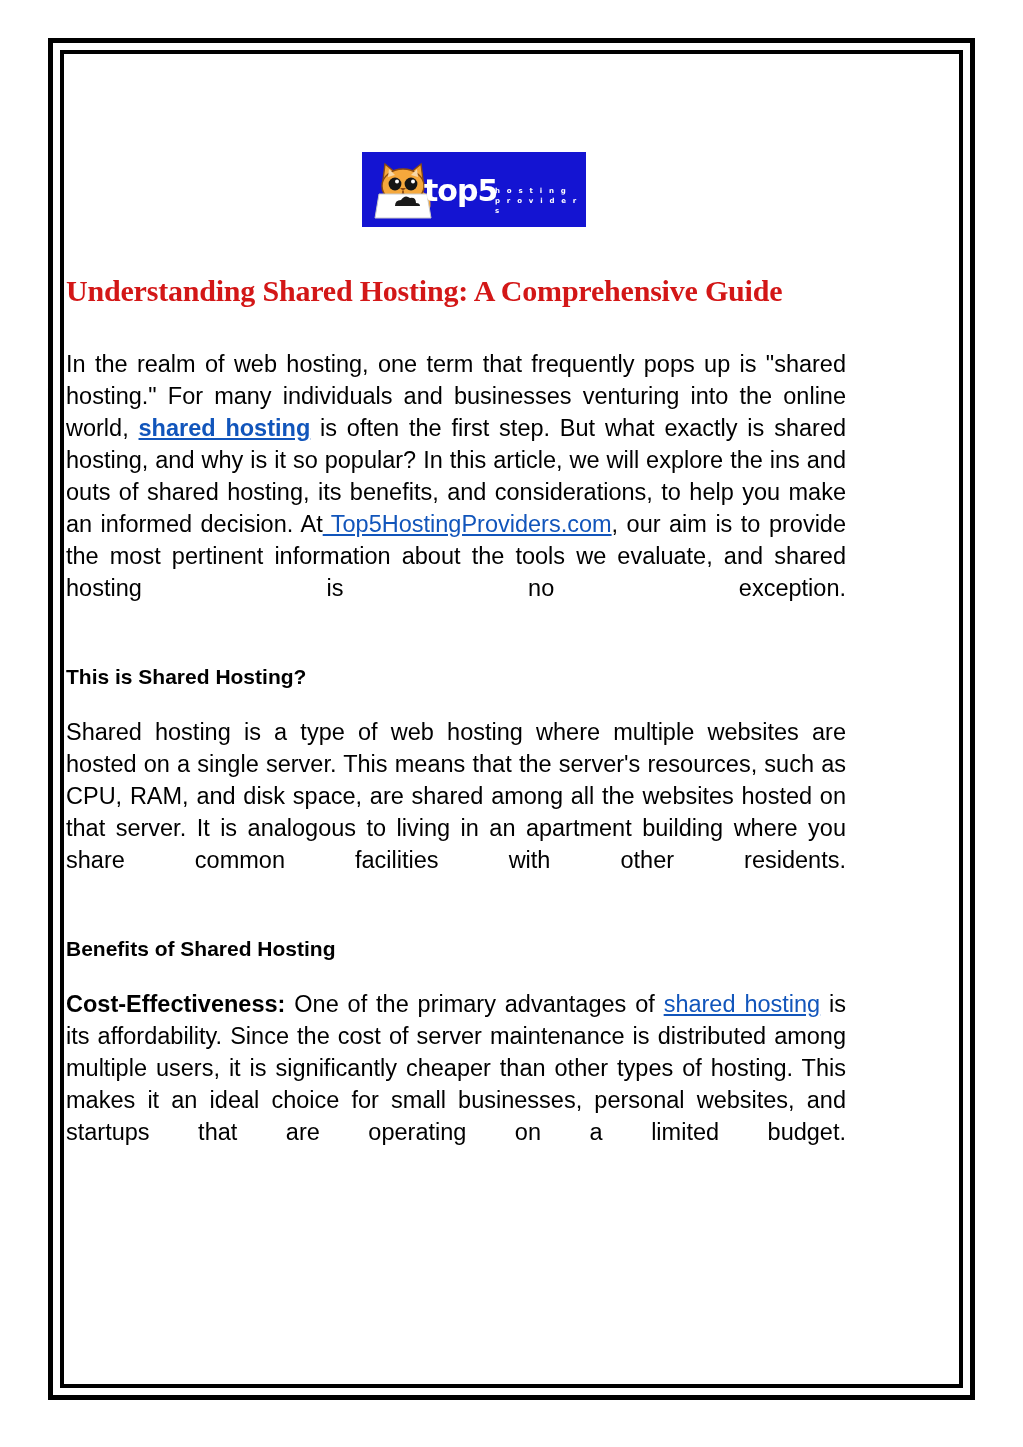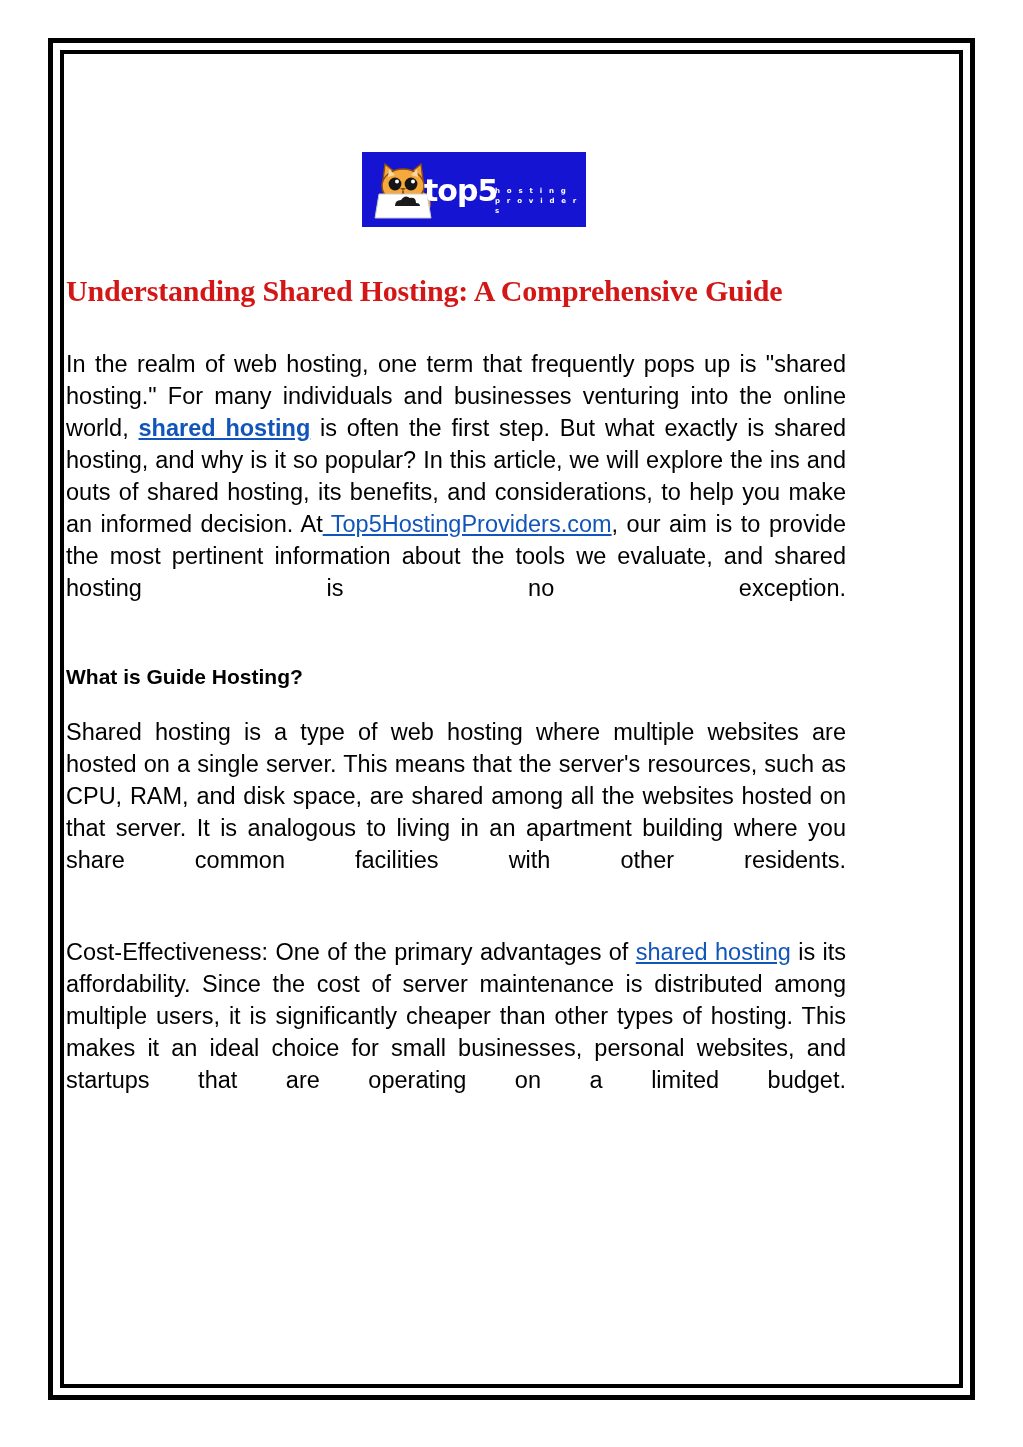--- a/index.html
+++ b/index.html
@@ -127,21 +127,21 @@
     content: "";
     display: inline-block;
     width: 100%;
   }
 
   a.doc-link {
     color: #1155bb;
     text-decoration: underline;
   }
   a.doc-link.bold { font-weight: bold; }
-  strong.lead { font-weight: normal; color: #000000; }
+  strong.lead { font-weight: bold; color: #000000; }
 </style>
 </head>
 <body>
 
 <div class="page-frame">
   <div class="page-frame-inner"></div>
 </div>
 
 <div class="doc">
 
@@ -174,18 +174,19 @@
         <span>h o s t i n g</span>
         <span>p r o v i d e r s</span>
       </div>
     </div>
   </div>
 
   <h1 class="doc-title">Understanding Shared Hosting: A Comprehensive Guide</h1>
 
   <p class="doc-para"><span>In the realm of web hosting, one term that frequently pops up is "shared hosting." For many individuals and businesses venturing into the online world, </span><a class="doc-link bold" href="#">shared hosting</a><span> is often the first step. But what exactly is shared hosting, and why is it so popular? In this article, we will explore the ins and outs of shared hosting, its benefits, and considerations, to help you make an informed decision. At</span><a class="doc-link" href="#"> Top5HostingProviders.com</a><span>, our aim is to provide the most pertinent information about the tools we evaluate, and shared hosting is no exception.</span></p>
 
-  <h2 class="doc-heading">What is Guide Hosting?</h2>
+  <h2 class="doc-heading">This is Shared Hosting?</h2>
   <p class="doc-para">Shared hosting is a type of web hosting where multiple websites are hosted on a single server. This means that the server's resources, such as CPU, RAM, and disk space, are shared among all the websites hosted on that server. It is analogous to living in an apartment building where you share common facilities with other residents.</p>
 
+  <h2 class="doc-heading">Benefits of Shared Hosting</h2>
   <p class="doc-para last"><strong class="lead">Cost-Effectiveness:</strong><span> One of the primary advantages of </span><a class="doc-link" href="#">shared hosting</a><span> is its affordability. Since the cost of server maintenance is distributed among multiple users, it is significantly cheaper than other types of hosting. This makes it an ideal choice for small businesses, personal websites, and startups that are operating on a limited budget.</span></p>
 
 </div>
 
 </body></html>

